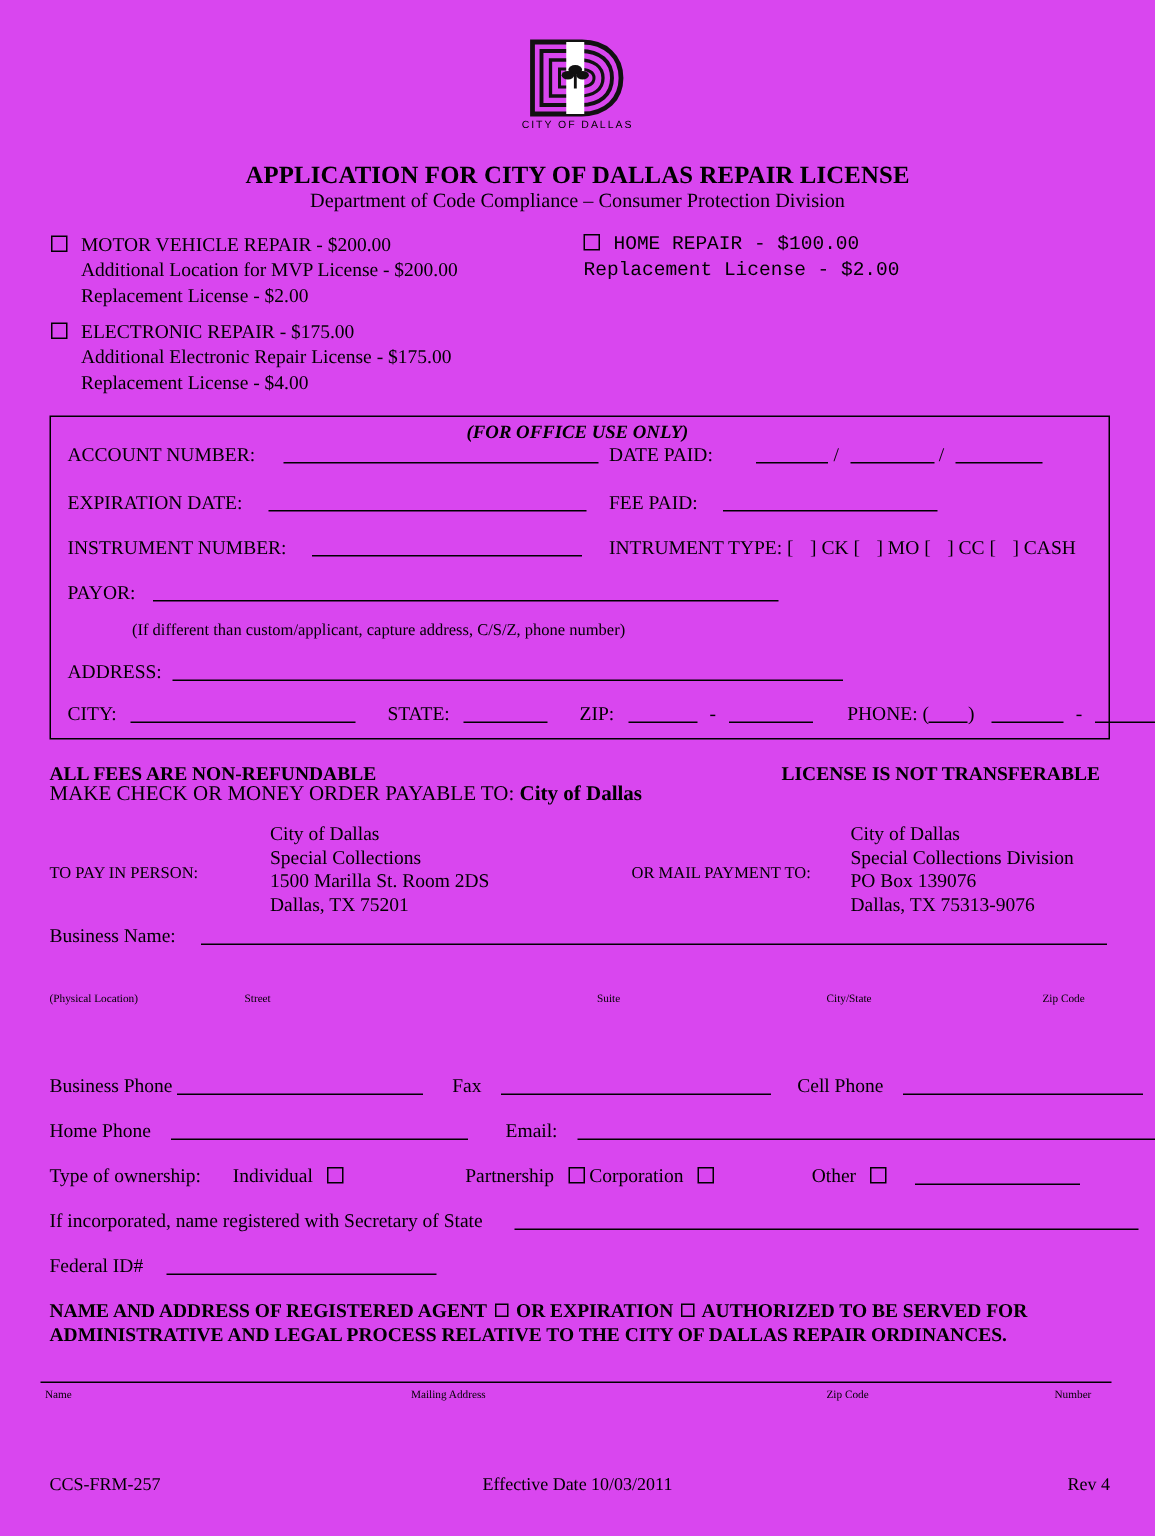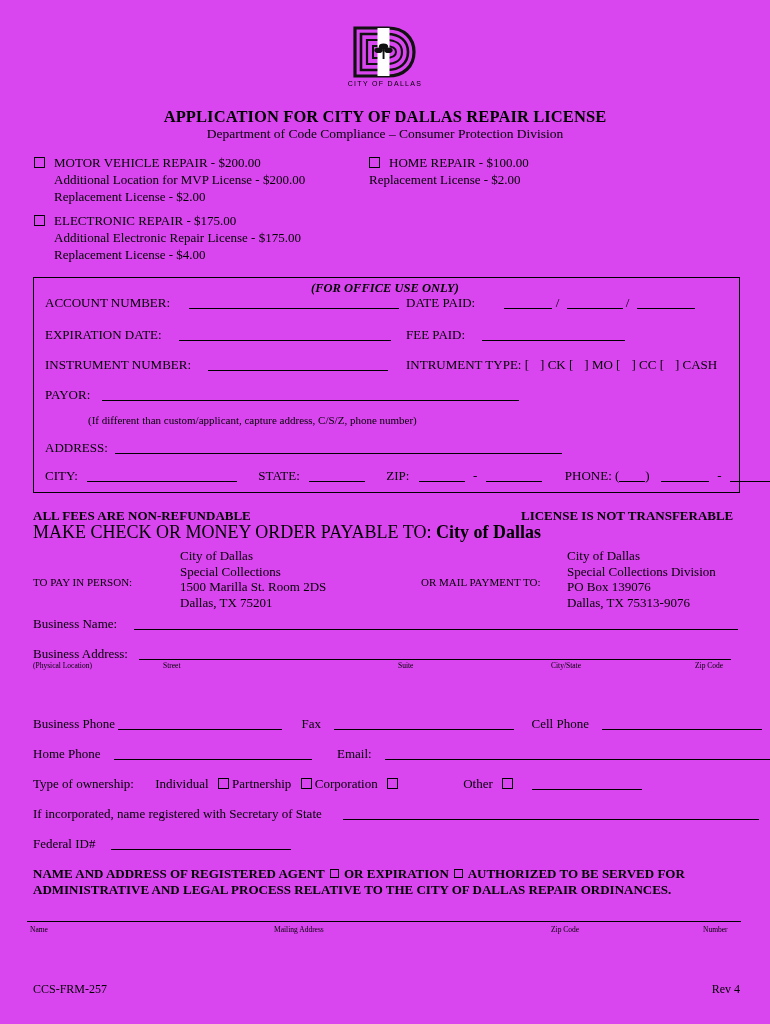--- a/index.html
+++ b/index.html
@@ -71,21 +71,21 @@
     vertical-align: -1px;
   }
   .lic-group { position: absolute; font-size: 13px; line-height: 17px; }
   .lic-head { white-space: nowrap; }
   .lic-head .cbox { margin-right: 9px; }
   .lic-sub { margin-left: 20px; white-space: nowrap; }
   .lic-sub.nopad { margin-left: 0; }
 
   #lic-mvp   { top: 154px; left: 34px; }
   #lic-elec  { top: 212px; left: 34px; }
-  #lic-home  { top: 154px; left: 369px; }
+  #lic-home  { top: 154px; left: 389px; font-family: Liberation Mono, monospace; }
 
   
   .office-box {
     position: absolute;
     top: 277px;
     left: 33px;
     width: 707px;
     height: 216px;
     border: 1px solid #000;
     box-sizing: border-box;
@@ -106,21 +106,21 @@
     border-bottom: 1px solid #000;
     height: 12px;
     vertical-align: -2px;
   }
   .ul-thin { border-bottom-width: 1px; }
   .ul-thick { border-bottom-width: 1.6px; }
 
   
   .fees-left  { position: absolute; top: 508px; left: 33px; font-size: 13px; font-weight: bold; }
   .fees-right { position: absolute; top: 508px; left: 521px; font-size: 13px; font-weight: bold; }
-  .makecheck  { position: absolute; top: 522px; left: 33px; font-size: 18px; }
+  .makecheck  { position: absolute; top: 522px; left: 33px; font-size: 14px; }
   .makecheck b { font-weight: bold; }
 
   
   .pay-label  { position: absolute; font-size: 11px; margin-top: 28px; }
   .pay-addr   { position: absolute; font-size: 13px; line-height: 15.5px; }
 
   
   .frow { position: absolute; font-size: 13px; white-space: nowrap; }
   .tiny { position: absolute; font-size: 7.5px; }
 
@@ -286,24 +286,20 @@
     <div>Special Collections Division</div>
     <div>PO Box 139076</div>
     <div>Dallas, TX 75313-9076</div>
   </div>
 
   <div class="frow" style="top:616px; left:33px;">
     <span>Business Name:</span>
     <span class="ul ul-thick" style="width:604px; margin-left:14px;"></span>
   </div>
 
-  <div class="frow" style="top:646px; left:33px;">
-    <span>Business Address:</span>
-    <span class="ul ul-thick" style="width:592px; margin-left:8px;"></span>
-  </div>
   <div class="tiny" style="top:661px; left:33px;">(Physical Location)</div>
   <div class="tiny" style="top:661px; left:163px;">Street</div>
   <div class="tiny" style="top:661px; left:398px;">Suite</div>
   <div class="tiny" style="top:661px; left:551px;">City/State</div>
   <div class="tiny" style="top:661px; left:695px;">Zip Code</div>
 
 
   <div class="frow" style="top:716px; left:33px;">
     <span>Business Phone</span>
     <span class="ul ul-thick" style="width:164px;"></span>
@@ -317,21 +313,21 @@
     <span>Home Phone</span>
     <span class="ul ul-thick" style="width:198px; margin-left:10px;"></span>
     <span style="margin-left:22px;">Email:</span>
     <span class="ul ul-thick" style="width:402px; margin-left:10px;"></span>
   </div>
 
   <div class="frow" style="top:776px; left:33px;">
     <span>Type of ownership:</span>
     <span style="margin-left:18px;">Individual</span>
     <span class="cbox" style="margin-left:6px;"></span>
-    <span style="">Partnership</span>
+    <span style="margin-left:78px;">Partnership</span>
     <span class="cbox" style="margin-left:6px;"></span>
     <span style="">Corporation</span>
     <span class="cbox" style="margin-left:6px;"></span>
     <span style="margin-left:62px;">Other</span>
     <span class="cbox" style="margin-left:6px;"></span>
     <span class="ul ul-thick" style="width:110px; margin-left:16px;"></span>
   </div>
 
   <div class="frow" style="top:806px; left:33px;">
     <span>If incorporated, name registered with Secretary of State</span>
@@ -354,15 +350,16 @@
     <div>ADMINISTRATIVE AND LEGAL PROCESS RELATIVE TO THE CITY OF DALLAS REPAIR ORDINANCES.</div>
   </div>
 
   <div class="sig-line"></div>
   <div class="tiny" style="top:925px; left:30px;">Name</div>
   <div class="tiny" style="top:925px; left:274px;">Mailing Address</div>
   <div class="tiny" style="top:925px; left:551px;">Zip Code</div>
   <div class="tiny" style="top:925px; left:703px;">Number</div>
 
   <div class="footer" id="footer-code">CCS-FRM-257</div>
+  <div class="footer" id="footer-date">Effective Date 10/03/2011</div>
   <div class="footer" id="footer-rev">Rev 4</div>
 
 </div>
 
 </body></html>

